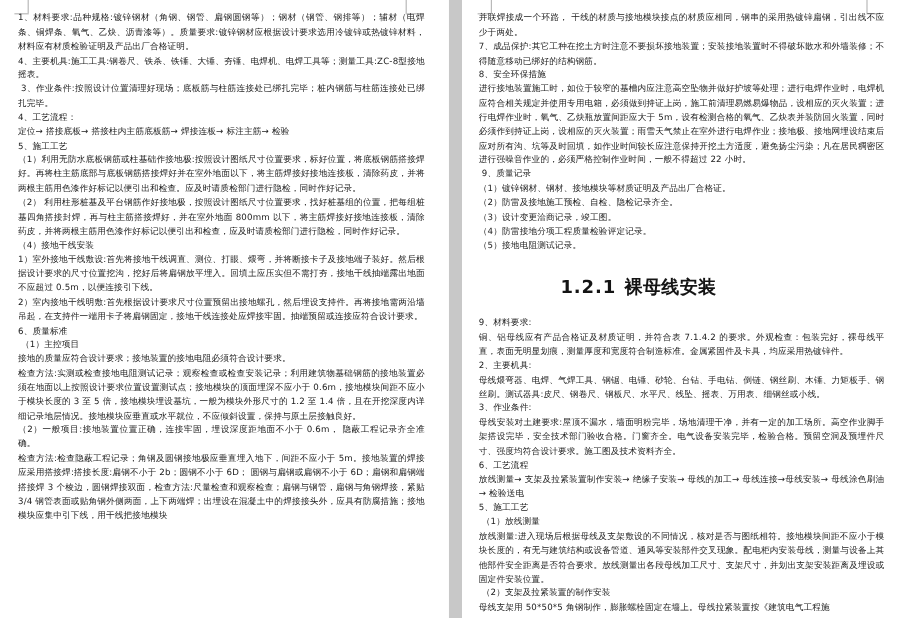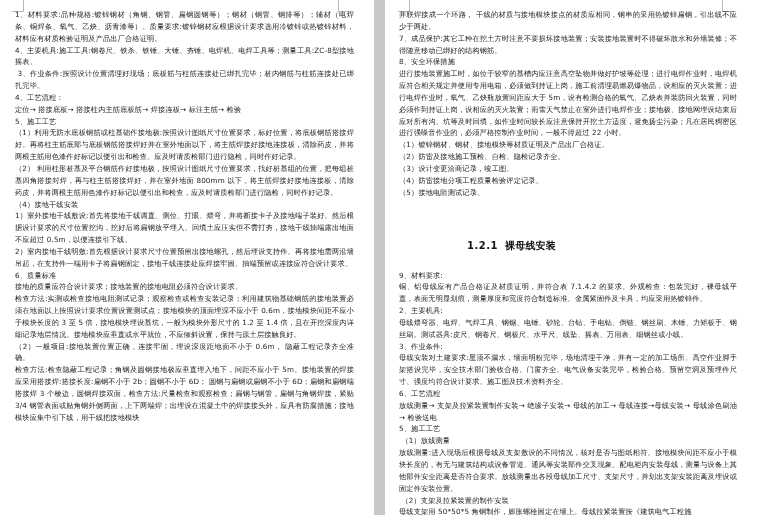--- a/index.html
+++ b/index.html
@@ -61,23 +61,23 @@
   .page-right .textcol { left: 14px; width: 338px; }
 
   p {
     margin: 0;
     padding: 0;
     white-space: pre-wrap;
     word-break: break-all;
   }
 
   .heading {
-    margin-top: 40px;
+    margin-top: 22px;
     margin-bottom: 0;
-    font-size: 10px;
+    font-size: 15px;
     font-weight: bold;
     line-height: 14px;
     padding-left: 68px;
     letter-spacing: 0.02em;
     color: #141414;
   }
   .heading .num { letter-spacing: 0.05em; margin-right: 7px; }
   .gap-after-heading { height: 17px; }
 
   
@@ -100,40 +100,42 @@
       <p> 3、作业条件:按照设计位置清理好现场；底板筋与柱筋连接处已绑扎完毕；桩内钢筋与柱筋连接处已绑扎完毕。</p>
       <p>4、工艺流程：</p>
       <p>定位→ 搭接底板→ 搭接柱内主筋底板筋→ 焊接连板→ 标注主筋→ 检验</p>
       <p>5、施工工艺</p>
       <p>（1）利用无防水底板钢筋或柱基础作接地极:按照设计图纸尺寸位置要求，标好位置，将底板钢筋搭接焊好。再将柱主筋底部与底板钢筋搭接焊好并在室外地面以下，将主筋焊接好接地连接板，清除药皮，并将两根主筋用色漆作好标记以便引出和检查。应及时请质检部门进行隐检，同时作好记录。</p>
       <p>（2） 利用柱形桩基及平台钢筋作好接地极，按照设计图纸尺寸位置要求，找好桩基组的位置，把每组桩基四角搭接封焊，再与柱主筋搭接焊好，并在室外地面 800mm 以下，将主筋焊接好接地连接板，清除药皮，并将两根主筋用色漆作好标记以便引出和检查，应及时请质检部门进行隐检，同时作好记录。</p>
       <p>（4）接地干线安装</p>
       <p>1）室外接地干线敷设:首先将接地干线调直、测位、打眼、煨弯，并将断接卡子及接地端子装好。然后根据设计要求的尺寸位置挖沟，挖好后将扁钢放平埋入。回填土应压实但不需打夯，接地干线抽端露出地面不应超过 0.5m，以便连接引下线。</p>
       <p>2）室内接地干线明敷:首先根据设计要求尺寸位置预留出接地螺孔，然后埋设支持件。再将接地需两沿墙吊起，在支持件一端用卡子将扁钢固定，接地干线连接处应焊接牢固。抽端预留或连接应符合设计要求。</p>
       <p>6、质量标准</p>
+      <p> （1）主控项目</p>
       <p>接地的质量应符合设计要求；接地装置的接地电阻必须符合设计要求。</p>
       <p>检查方法:实测或检查接地电阻测试记录；观察检查或检查安装记录；利用建筑物基础钢筋的接地装置必须在地面以上按照设计要求位置设置测试点；接地模块的顶面埋深不应小于 0.6m，接地模块间距不应小于模块长度的 3 至 5 倍，接地模块埋设基坑，一般为模块外形尺寸的 1.2 至 1.4 倍，且在开挖深度内详细记录地层情况。接地模块应垂直或水平就位，不应倾斜设置，保持与原土层接触良好。</p>
       <p>（2）一般项目:接地装置位置正确，连接牢固，埋设深度距地面不小于 0.6m， 隐蔽工程记录齐全准确。</p>
       <p>检查方法:检查隐蔽工程记录；角钢及圆钢接地极应垂直埋入地下，间距不应小于 5m。接地装置的焊接应采用搭接焊:搭接长度:扁钢不小于 2b；圆钢不小于 6D； 圆钢与扁钢或扁钢不小于 6D；扁钢和扁钢端搭接焊 3 个棱边，圆钢焊接双面，检查方法:尺量检查和观察检查；扁钢与钢管，扁钢与角钢焊接，紧贴 3/4 钢管表面或贴角钢外侧两面，上下两端焊；出埋设在混凝土中的焊接接头外，应具有防腐措施；接地模块应集中引下线，用干线把接地模块</p>
     </div>
   </div>
 
   <div class="gutter"></div>
 
   <div class="page page-right">
     <div class="crop-h" style="top:11px; left:13px; width:12px;"></div>
     <div class="crop-v" style="top:0px; left:24px; height:11px;"></div>
     <div class="crop-h" style="top:11px; left:337px; width:12px;"></div>
     <div class="crop-v" style="top:0px; left:337px; height:11px;"></div>
 
     <div class="textcol">
       <p>并联焊接成一个环路， 干线的材质与接地模块接点的材质应相同，钢串的采用热镀锌扁钢，引出线不应少于两处。</p>
       <p>7、成品保护:其它工种在挖土方时注意不要损坏接地装置；安装接地装置时不得破坏散水和外墙装修；不得随意移动已绑好的结构钢筋。</p>
       <p>8、安全环保措施</p>
       <p>进行接地装置施工时，如位于较窄的基槽内应注意高空坠物并做好护坡等处理；进行电焊作业时，电焊机应符合相关规定并使用专用电箱，必须做到持证上岗，施工前清理易燃易爆物品，设相应的灭火装置；进行电焊作业时，氧气、乙炔瓶放置间距应大于 5m，设有检测合格的氧气、乙炔表并装防回火装置，同时必须作到持证上岗，设相应的灭火装置；雨雪天气禁止在室外进行电焊作业；接地极、接地网埋设结束后应对所有沟、坑等及时回填，如作业时间较长应注意保持开挖土方适度，避免扬尘污染；凡在居民稠密区进行强噪音作业的，必须严格控制作业时间，一般不得超过 22 小时。</p>
+      <p> 9、质量记录</p>
       <p>（1）镀锌钢材、钢材、接地模块等材质证明及产品出厂合格证。</p>
       <p>（2）防雷及接地施工预检、自检、隐检记录齐全。</p>
       <p>（3）设计变更洽商记录，竣工图。</p>
       <p>（4）防雷接地分项工程质量检验评定记录。</p>
       <p>（5）接地电阻测试记录。</p>
 
       <div class="heading">
         <span class="num">1.2.1</span><span>裸母线安装</span>
       </div>
       <div class="gap-after-heading"></div>

